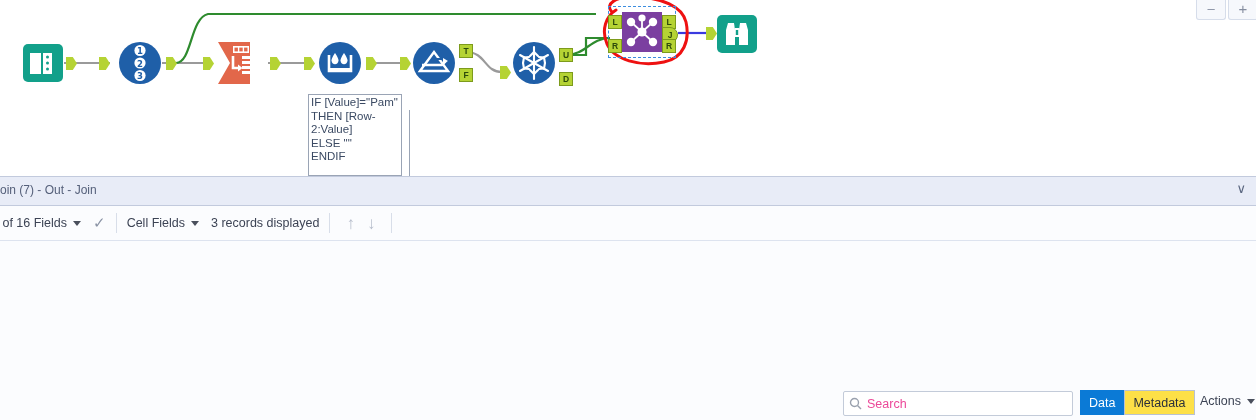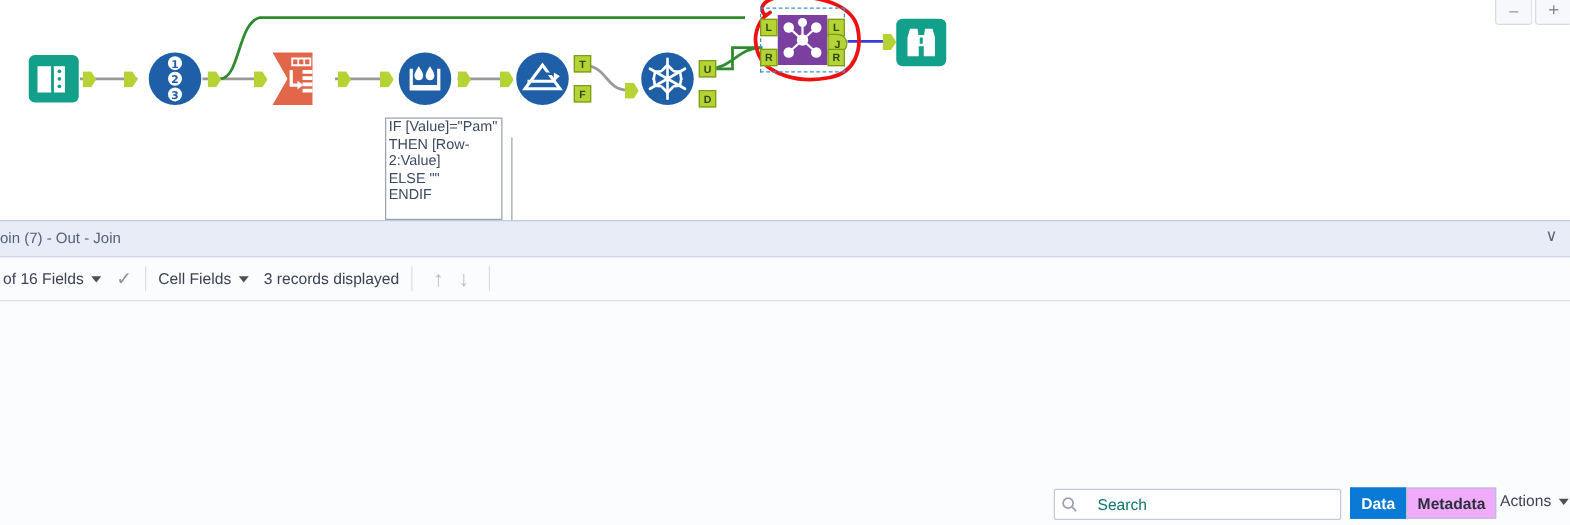--- a/index.html
+++ b/index.html
@@ -46,25 +46,25 @@
      display:flex;align-items:center;}
   .tb-txt{font-size:12.5px;color:#3c4354;white-space:nowrap;}
   .caret{display:inline-block;width:0;height:0;border-left:4px solid transparent;
      border-right:4px solid transparent;border-top:5px solid #4a4f5c;margin-left:6px;
      vertical-align:middle;}
   .vsep{width:1px;height:20px;background:#d8dee9;margin:0 10px;}
   .arrow-btn{font-size:17px;color:#b6bdcb;line-height:1;padding:0 6px;}
 
   #searchbox{position:absolute;left:843px;top:215px;width:228px;height:23px;
      background:#fff;border:1px solid #c3cbd9;border-radius:2px;display:flex;align-items:center;}
-  #searchbox .sph{font-size:12.5px;color:#0f766e;margin-left:16px;}
+  #searchbox .sph{font-size:12.5px;color:#ec4899;margin-left:5px;}
   .seg{height:25px;border:1px solid #b8c1d1;box-sizing:border-box;display:flex;
      align-items:center;justify-content:center;font-size:12.5px;padding:0 8px;}
-  .seg.on{background:#0b7ad6;border-color:#0b7ad6;color:#fff;font-weight:bold;}
-  .seg.off{background:#f0abfc;color:#2a2f3a;font-weight:bold;}
+  .seg.on{background:#0b7ad6;border-color:#0b7ad6;color:#fff;font-weight:normal;}
+  .seg.off{background:#fde047;color:#2a2f3a;}
 </style>
 </head>
 <body>
 
 <div id="app">
 
   <div id="canvas">
 
     <svg id="canvas-svg" width="1256" height="176">
 

